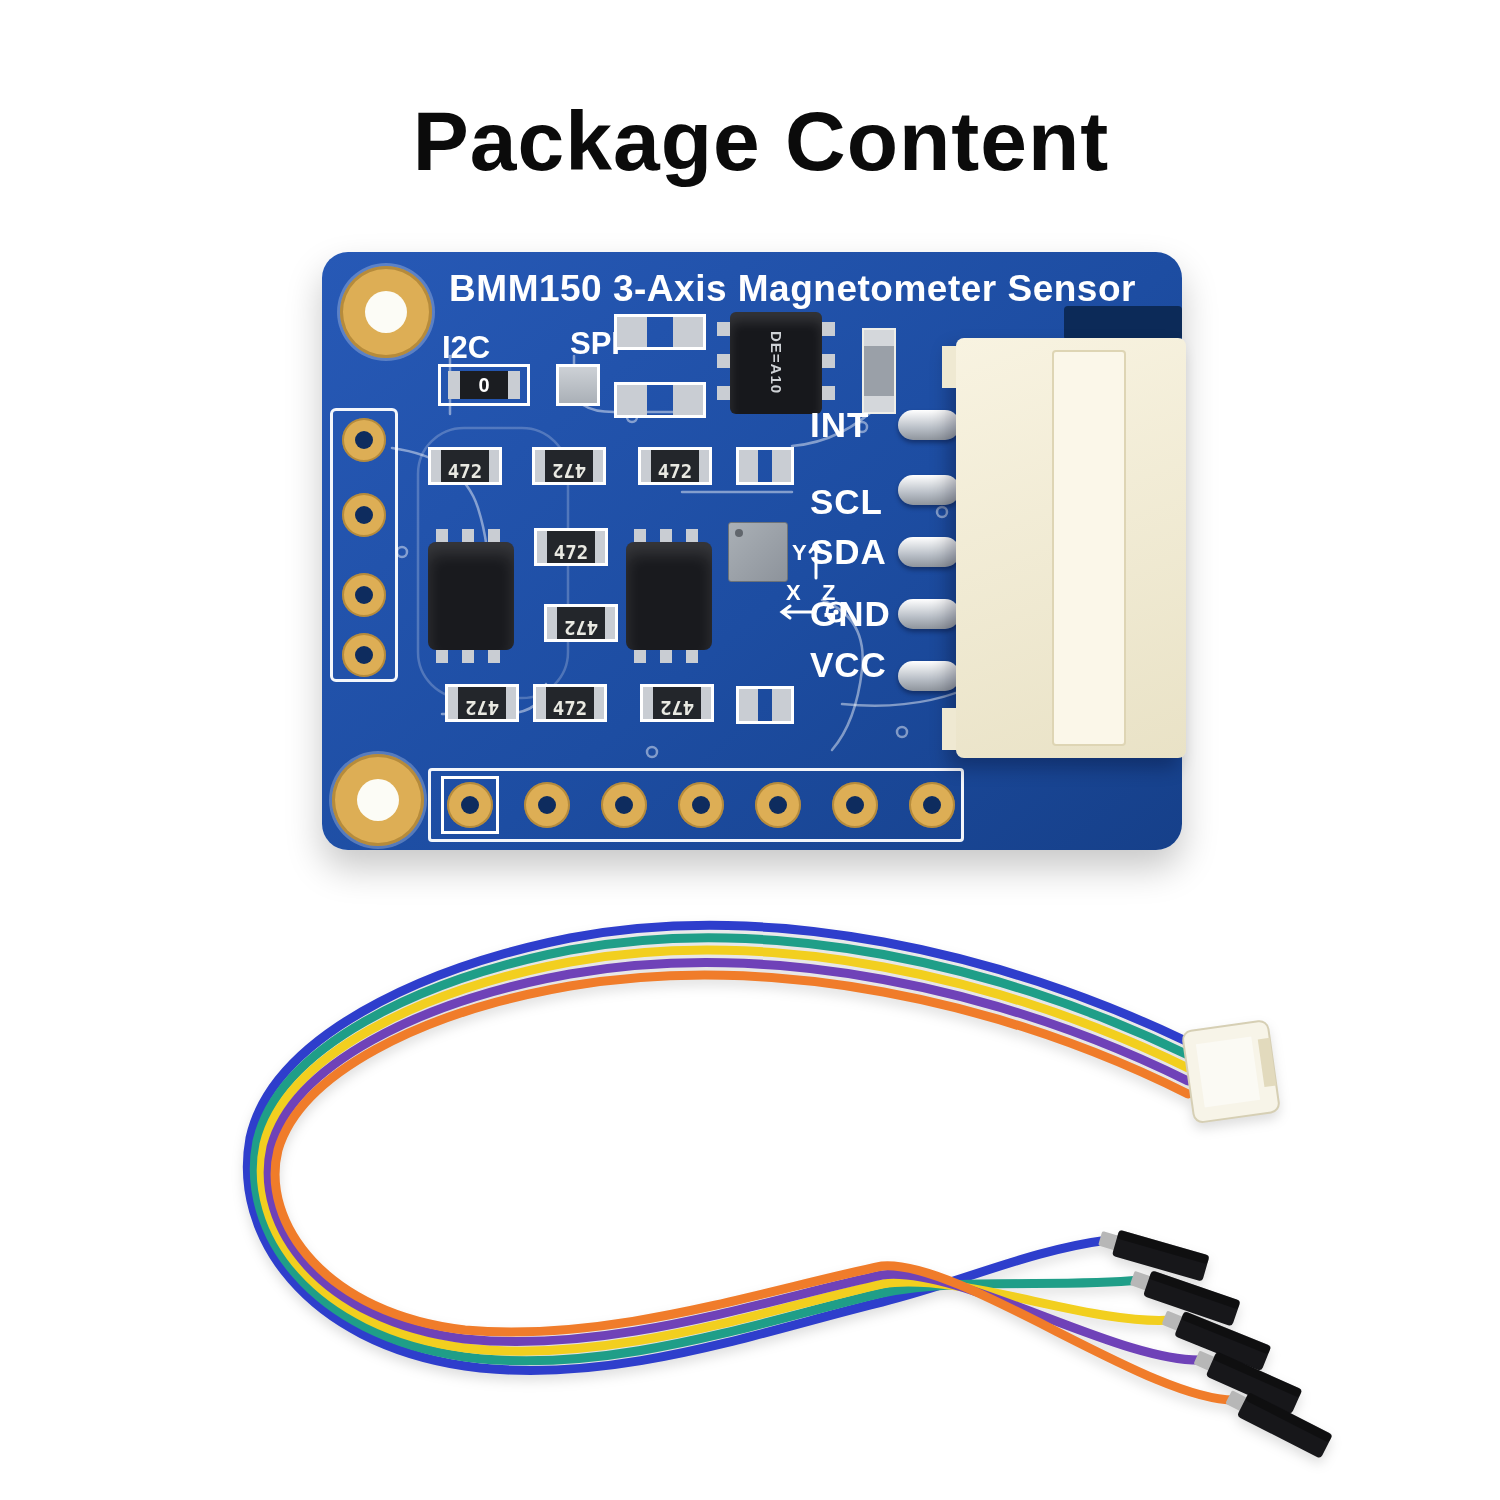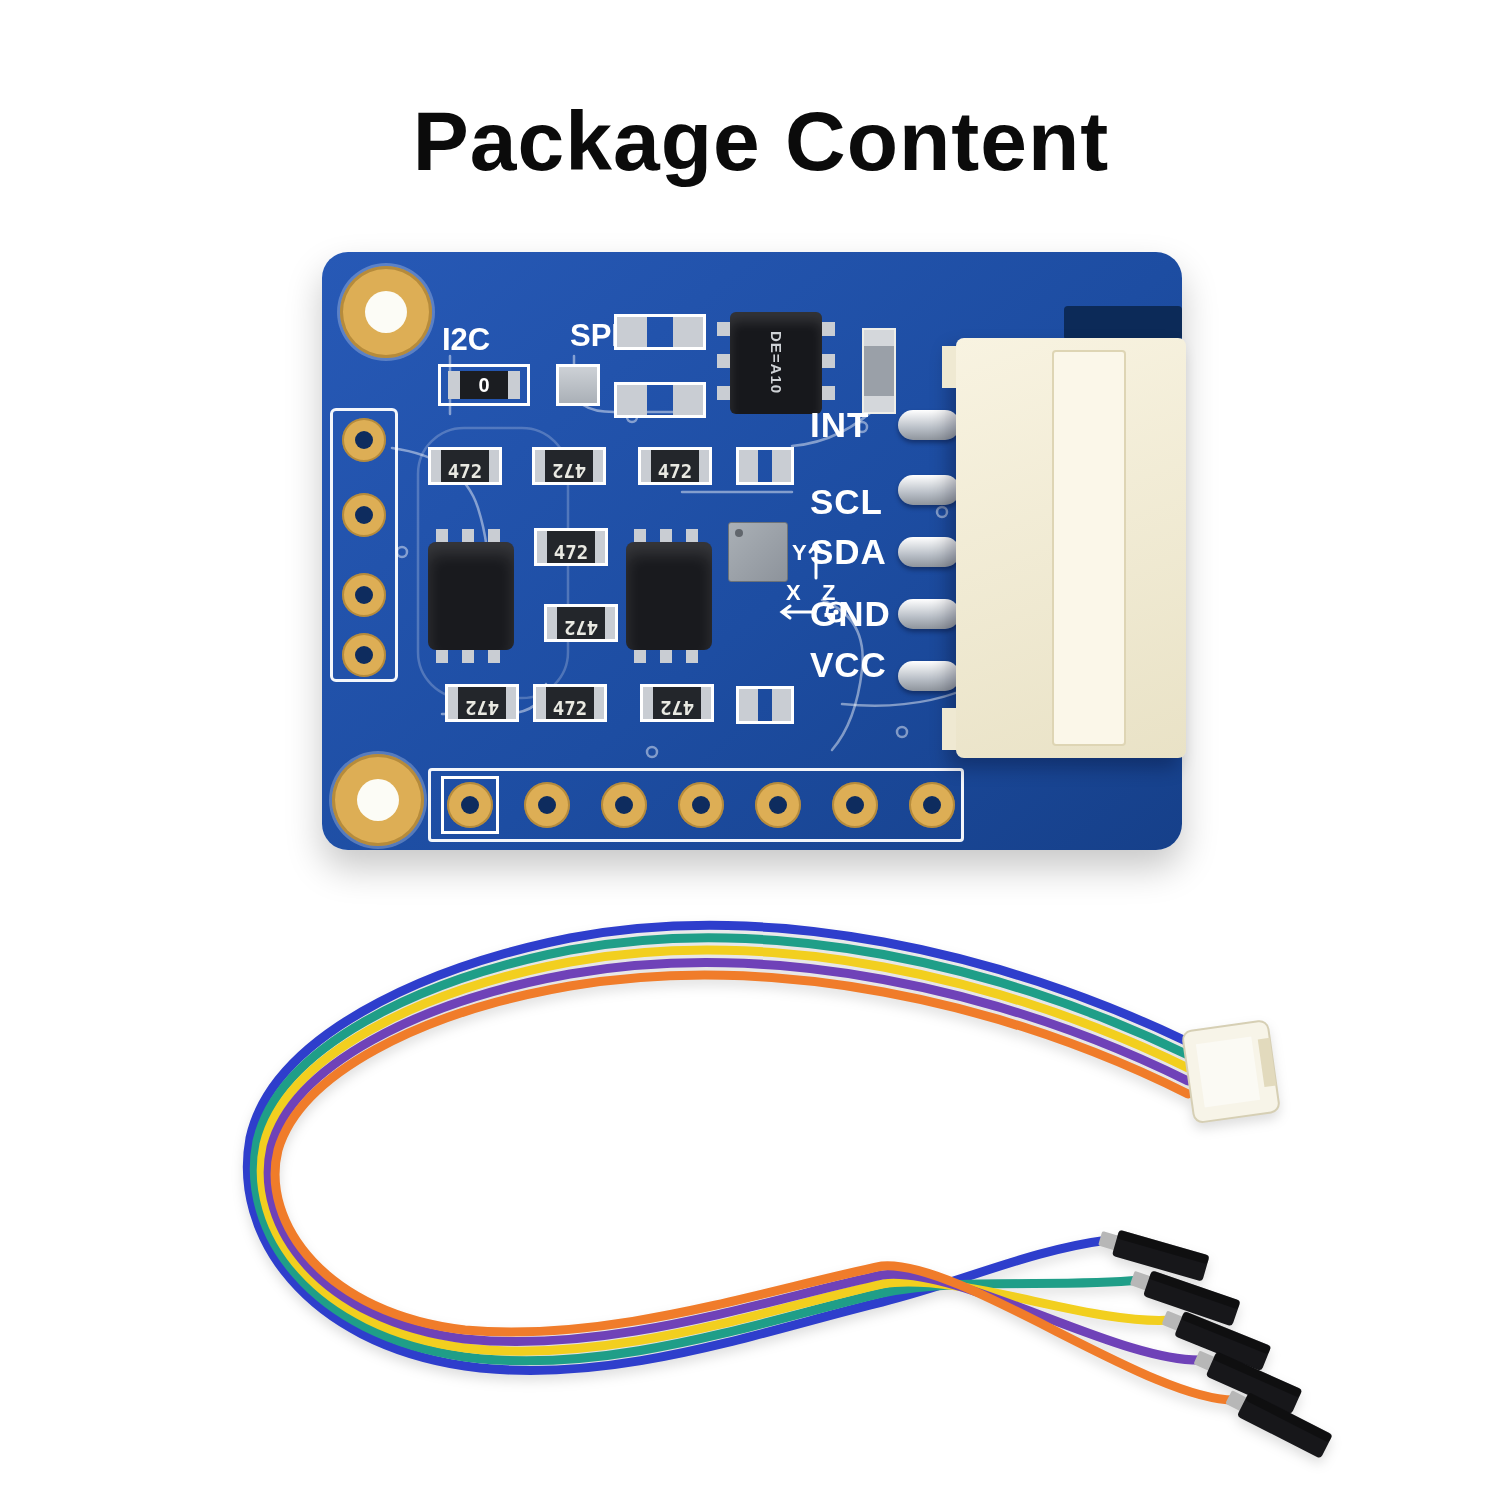--- a/index.html
+++ b/index.html
@@ -41,21 +41,21 @@
 
   .pad-box { position:absolute; left:106px; top:516px; width:536px; height:74px;
     border:3px solid rgba(255,255,255,.95); border-radius:4px; box-sizing:border-box; }
   .pad-sq { position:absolute; left:119px; top:524px; width:58px; height:58px;
     border:3px solid #ffffff; box-sizing:border-box; }
   .th-pad { position:absolute; top:530px; width:46px; height:46px; border-radius:50%;
     background:#ddae55; display:flex; align-items:center; justify-content:center;
     box-shadow:inset 0 0 0 2px rgba(110,75,12,.35); }
   .th-pad::after { content:""; width:18px; height:18px; border-radius:50%; background:#0e2c5e; }
 
-  .iface-label { position:absolute; color:#ffffff; font-weight:bold; font-size:31px; }
+  .iface-label { position:absolute; color:#ffffff; font-weight:bold; font-size:31px;margin-top:8px; }
   .pin-label { position:absolute; left:488px; width:80px; text-align:left;
     color:#ffffff; font-weight:bold; font-size:35px; letter-spacing:1px; }
 
   .res { position:absolute; height:38px; width:74px; border:3px solid #fff; box-sizing:border-box;
     background:linear-gradient(90deg,#c9cdd3 0 15%,#23262b 15% 85%,#c9cdd3 85% 100%);
     display:flex; align-items:flex-end; justify-content:center; }
   .res span { color:#e9e9e2; font-size:19px; font-weight:bold;
     font-family:"DejaVu Sans Mono", monospace; }
   .res.rot span { display:inline-block; transform:rotate(180deg); }
   .pad2 { position:absolute; height:38px; width:58px; border:3px solid #fff; box-sizing:border-box;
@@ -133,20 +133,21 @@
       <rect x="96" y="176" width="150" height="270" rx="46" stroke-opacity="0.22"></rect>
       <circle cx="310" cy="165" r="5"></circle>
         <circle cx="540" cy="175" r="5"></circle>
       <circle cx="80" cy="300" r="5"></circle>
         <circle cx="620" cy="260" r="5"></circle>
       <circle cx="330" cy="500" r="5"></circle>
         <circle cx="580" cy="480" r="5"></circle>
     </g>
   </svg>
 
+  <div class="board-title">BMM150 3-Axis Magnetometer Sensor</div>
 
   <div class="hole" style="left:18px; top:14px; width:92px; height:92px;"></div>
   <div class="hole" style="left:10px; top:502px; width:92px; height:92px;"></div>
 
   <div class="iface-label" style="left:120px; top:70px;">I2C</div>
   <div class="iface-label" style="left:248px; top:66px;">SPI</div>
 
   <div class="jp1">
     <div class="reschip">
       <span>0</span>

